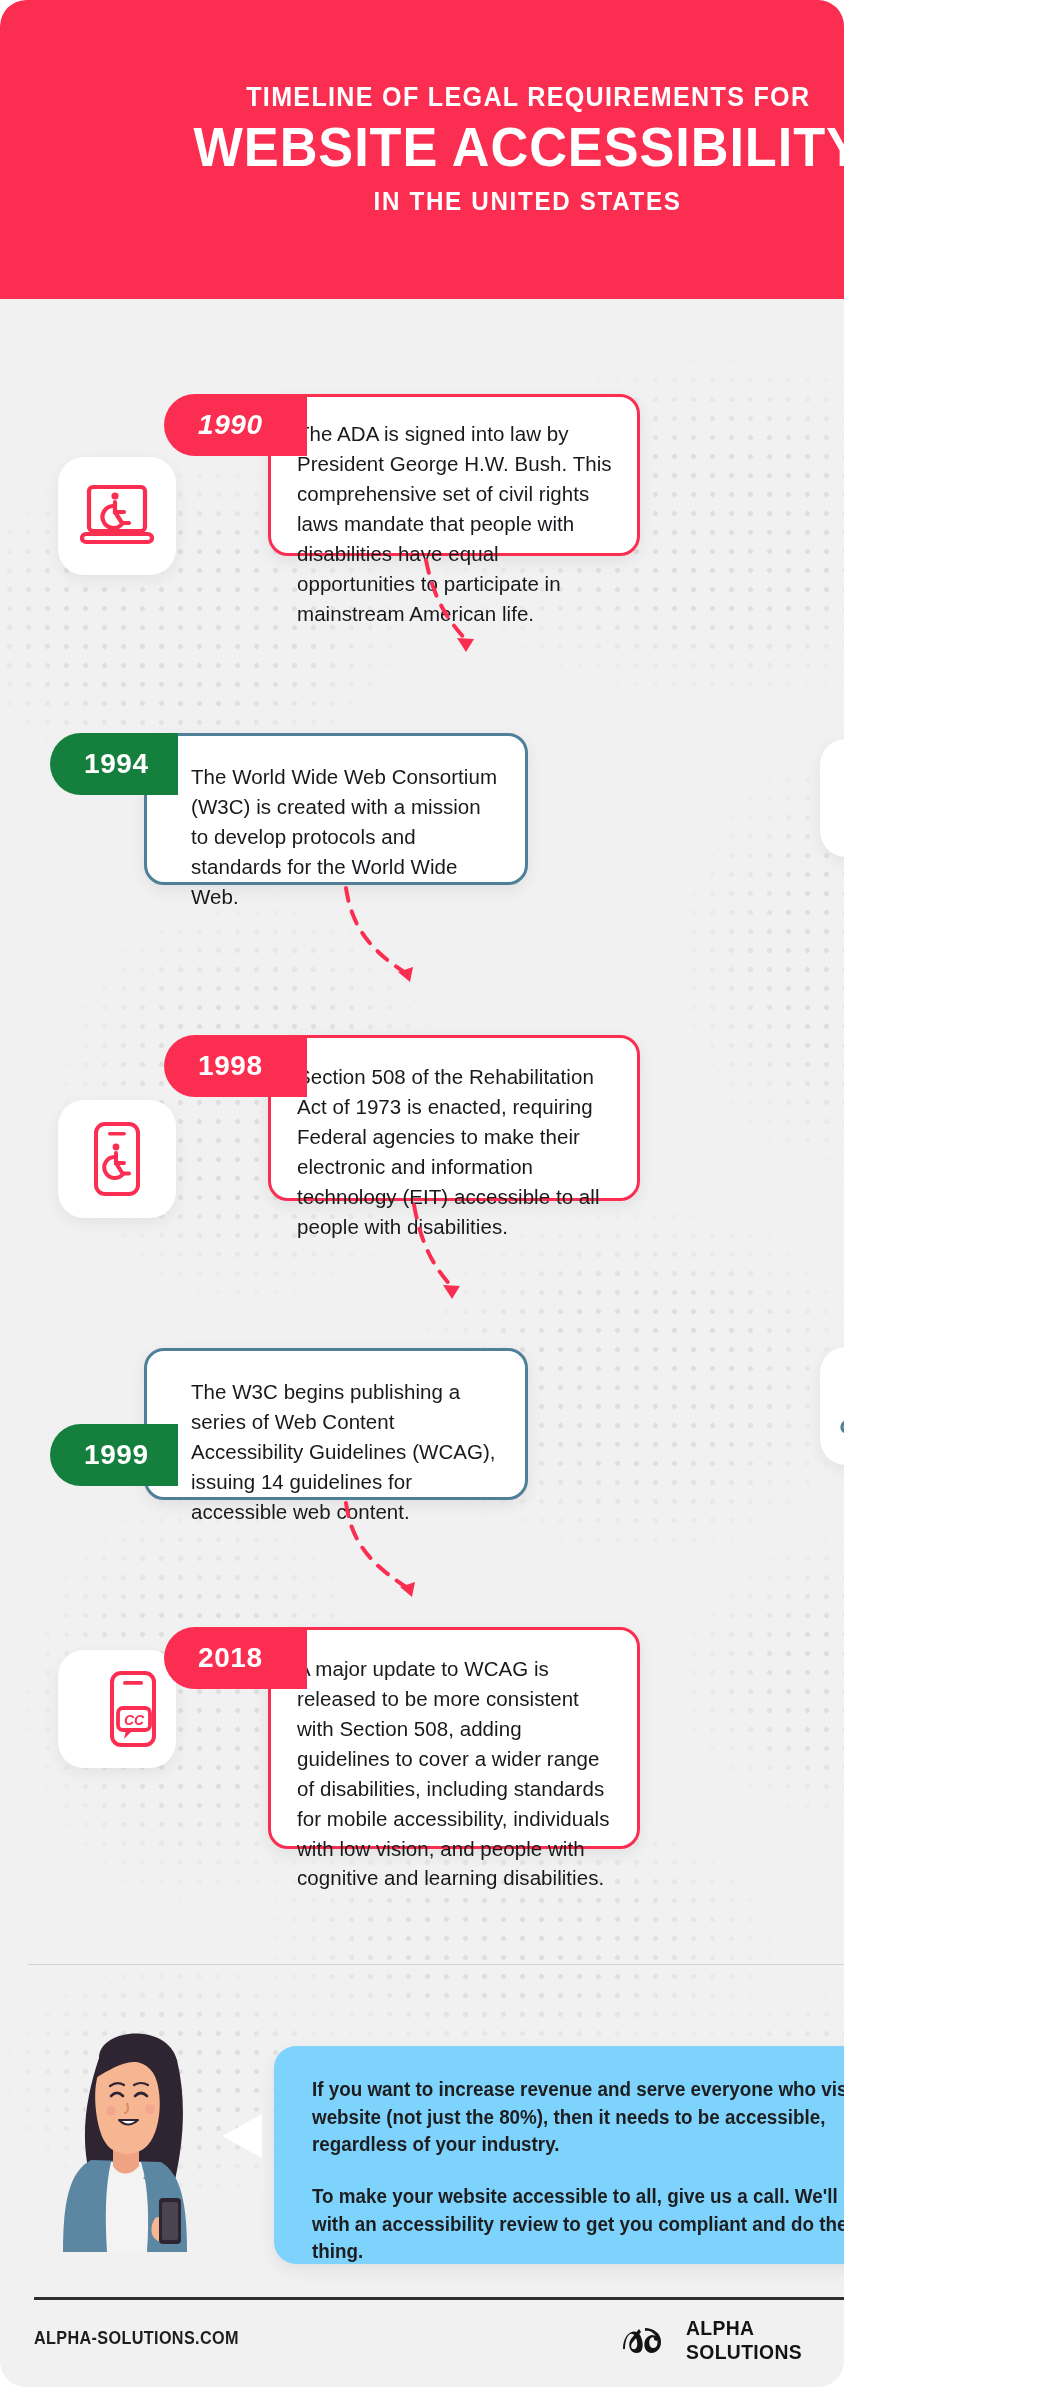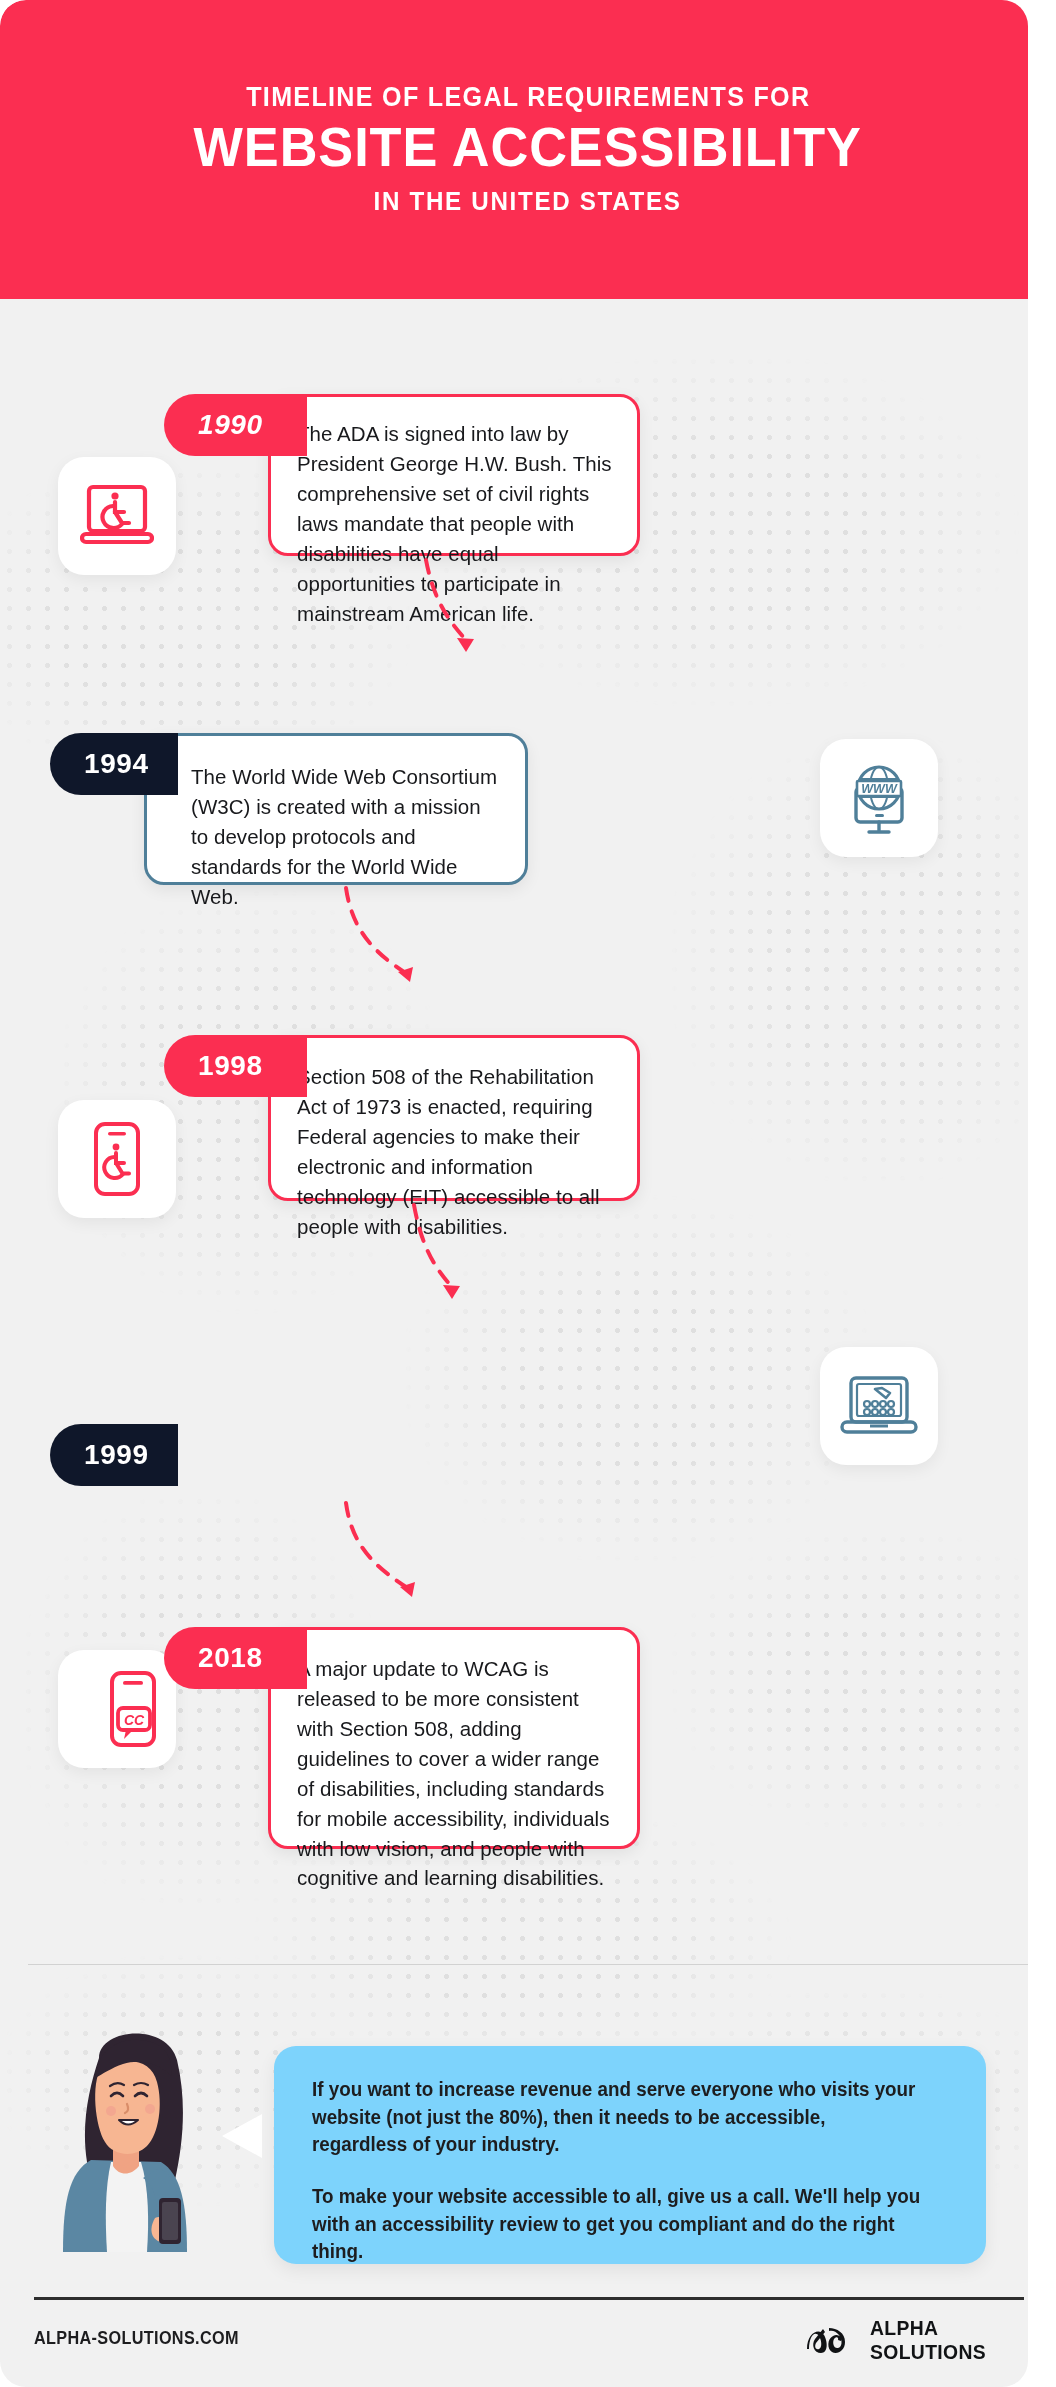--- a/index.html
+++ b/index.html
@@ -7,21 +7,21 @@
   body {
     width: 1056px;
     height: 2387px;
     background: #ffffff;
     font-family: "Liberation Sans", sans-serif;
     overflow: hidden;
   }
 
   .poster {
     position: relative;
-    width: 1028px;
+    width: 844px;
     height: 2387px;
     background: #f1f1f1;
     border-radius: 26px;
     overflow: hidden;
   }
 
   
   .bg-dots {
     position: absolute;
     left: 0; top: 200px;
@@ -124,21 +124,21 @@
     border-radius: 31px 0 0 31px;
     display: flex;
     align-items: center;
     justify-content: flex-start;
     color: #ffffff;
     font-size: 28px;
     font-weight: bold;
     letter-spacing: 0.6px;
     padding-left: 34px;
   }
-  .year-pill.blue { background: #0f172a; }
+  .year-pill.blue { background: #15803d; }
 
   
   .icon-tile {
     position: absolute;
     width: 118px; height: 118px;
     background: #ffffff;
     border-radius: 26px;
     display: flex;
     align-items: center;
     justify-content: center;
@@ -321,20 +321,23 @@
             <circle cx="43" cy="29" r="3"></circle>
             <circle cx="51" cy="29" r="3"></circle>
           <circle cx="27" cy="37" r="3"></circle>
             <circle cx="35" cy="37" r="3"></circle>
             <circle cx="43" cy="37" r="3"></circle>
             <circle cx="51" cy="37" r="3"></circle>
         </g>
       </svg>
     </div>
 
+    <div class="card blue" style="left:144px; top:1348px; width:384px; height:152px; padding:26px 22px 0 44px;">
+      <div class="card-text">The W3C begins publishing a series of Web Content Accessibility Guidelines (WCAG), issuing 14 guidelines for accessible web content.</div>
+    </div>
     <div class="year-pill blue" style="left:50px; top:1424px; width:128px;text-align:center;">
       <span>1999</span>
     </div>
 
     <svg class="arrow-svg" style="left:320px; top:1501px;" width="140" height="122">
       <path d="M26 2 C32 46, 56 66, 86 86" fill="none" stroke="#fb2e51" stroke-width="4" stroke-dasharray="13 11" stroke-linecap="round"></path>
       <path d="M92 96 l-12 -10 l15 -5 z" fill="#fb2e51"></path>
     </svg>
 
     <div class="icon-tile" style="left:58px; top:1650px;padding-left:32px;">

